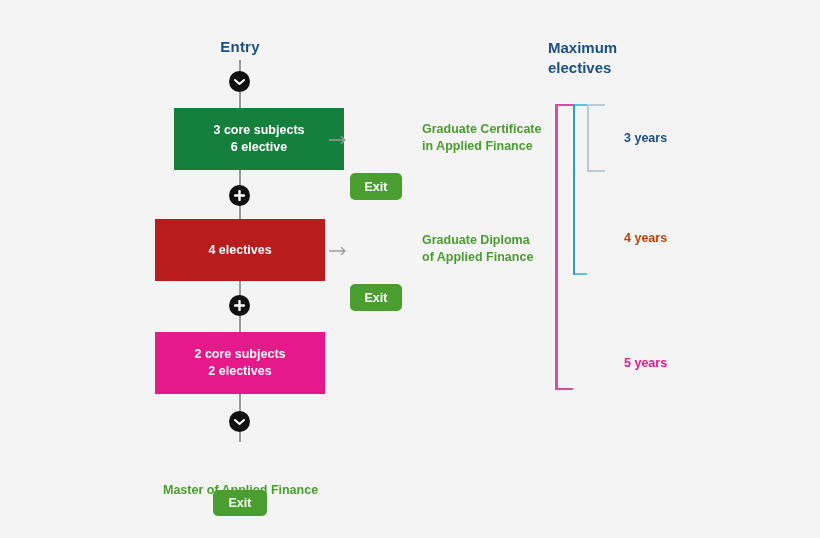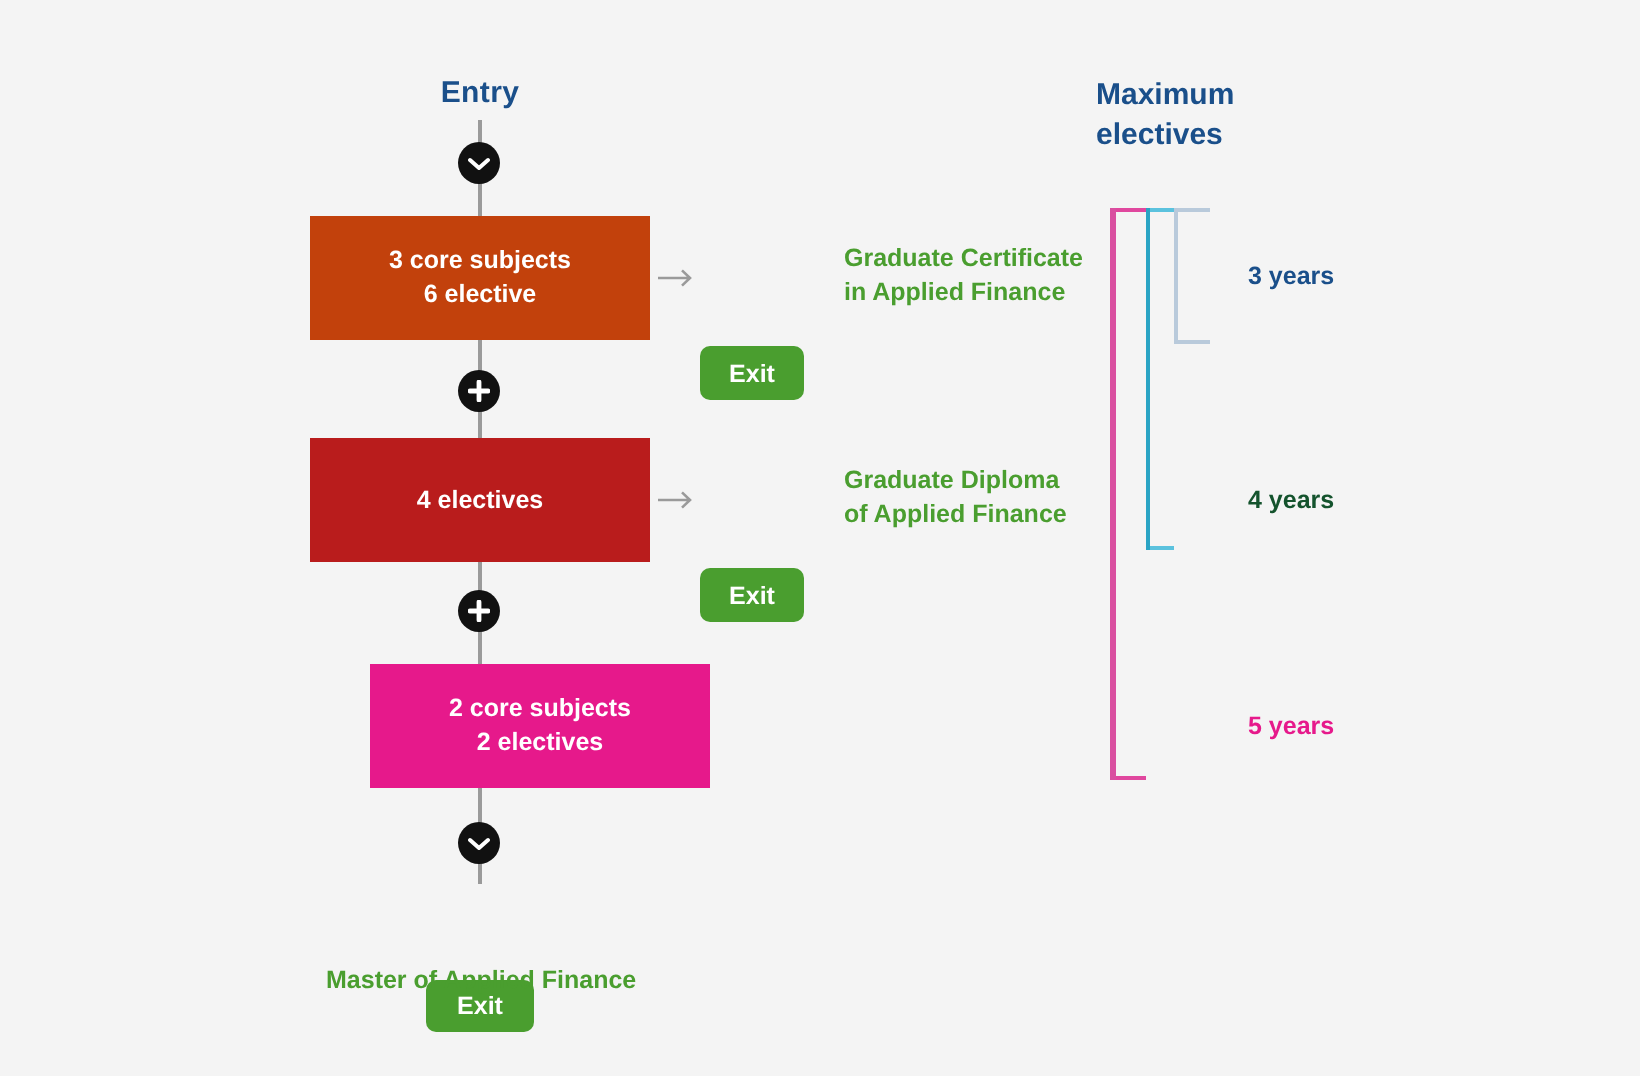--- a/index.html
+++ b/index.html
@@ -48,23 +48,23 @@
     display: flex;
     align-items: center;
     justify-content: center;
     color: #ffffff;
     font-size: 12.5px;
     font-weight: bold;
     line-height: 17px;
     text-align: center;
     box-sizing: border-box;
   }
-  #stage-box-1 { top: 108px; background: #c2410c; }
+  #stage-box-1 { top: 108px; background: #15803d; margin-left: 19px; }
   #stage-box-2 { top: 219px; background: #b91c1c; }
-  #stage-box-3 { top: 332px; background: #e6198b; margin-left: 30px; }
+  #stage-box-3 { top: 332px; background: #e6198b; }
 
   
   .vline {
     position: absolute;
     left: 239px;
     width: 2px;
     background: #9a9a9a;
   }
   #vline-entry   { top: 60px;  height: 50px; }
   #vline-1to2    { top: 168px; height: 53px; }
@@ -168,21 +168,21 @@
     background: #d94fa0;
   }
 
   .year-label {
     position: absolute;
     left: 624px;
     font-size: 12.5px;
     font-weight: bold;
   }
   #year-3 { top: 131px; color: #1a4f8a; }
-  #year-4 { top: 243px; color: #14532d; text-align: right; }
+  #year-4 { top: 231px; color: #c2410c; text-align: right; }
   #year-5 { top: 356px; color: #e6198b; }
 </style>
 </head>
 <body>
 
 <div id="canvas">
 
   <div class="entry-label">Entry</div>
 
   <div class="timeframe-heading">

